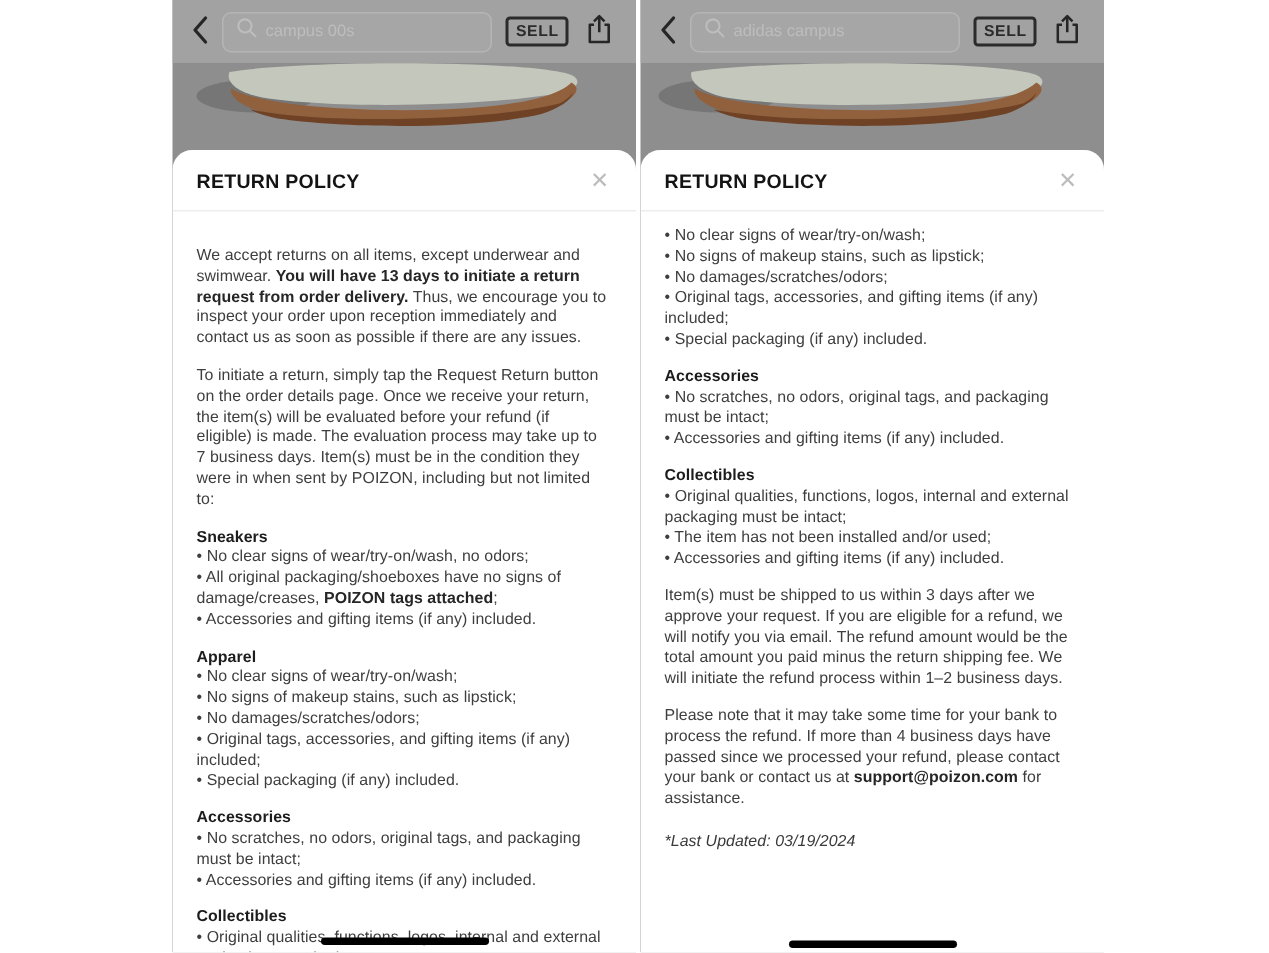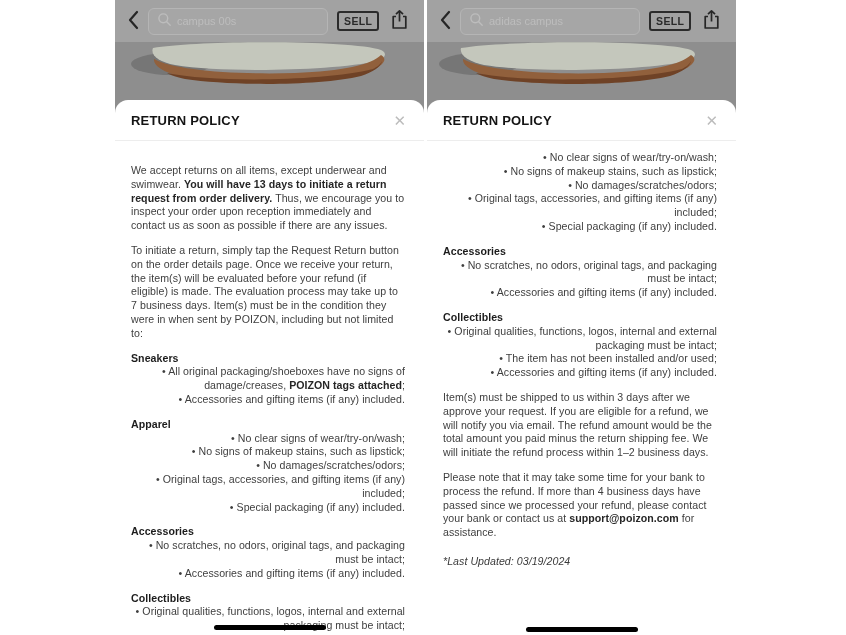--- a/index.html
+++ b/index.html
@@ -35,21 +35,21 @@
                   padding:12px 16px; border-bottom:1px solid #ededed; }
   .sheet-title { font-size:13px; font-weight:bold; color:#141414; letter-spacing:0.2px; }
   .close-btn { background:none; border:none; color:#bcbcbc; font-size:15px; line-height:1;
                font-family:"Liberation Sans", sans-serif; padding:2px; cursor:default; }
 
   .sheet-body { padding:10px 19px 0 16px; font-size:10.6px; line-height:13.8px;
                 color:#3e3e3e; letter-spacing:0.05px; }
   .phone--left .sheet-body { padding-top:12px; }
   .blk-p { margin:11px 0; }
   .blk-h { font-weight:bold; color:#1c1c1c; margin:11px 0 0; }
-  .blk-li { margin:0;text-align:right; }
+  .blk-li { margin:0; }
   .blk-i { font-style:italic; margin:15px 0 0; color:#3a3a3a; }
   .b { font-weight:bold; color:#262626; }
 
   .home-indicator { position:absolute; left:50%; transform:translateX(-50%); width:112px; height:5px;
                     background:#000; border-radius:2.5px; z-index:6; }
   .phone--left .home-indicator { bottom:5px; }
   .phone--right .home-indicator { bottom:3px; }
 </style>
 </head>
 <body>
@@ -97,20 +97,21 @@
     </div>
     <div class="sheet">
       <div class="sheet-header">
         <span class="sheet-title">RETURN POLICY</span>
         <button class="close-btn">✕</button>
       </div>
       <div class="sheet-body">
           <div class="blk blk-p"><span>We accept returns on all items, except underwear and swimwear. </span><span class="b">You will have 13 days to initiate a return request from order delivery.</span><span> Thus, we encourage you to inspect your order upon reception immediately and contact us as soon as possible if there are any issues.</span></div>
           <div class="blk blk-p"><span>To initiate a return, simply tap the Request Return button on the order details page. Once we receive your return, the item(s) will be evaluated before your refund (if eligible) is made. The evaluation process may take up to 7 business days. Item(s) must be in the condition they were in when sent by POIZON, including but not limited to:</span></div>
           <div class="blk blk-h"><span>Sneakers</span></div>
+          <div class="blk blk-li"><span>• No clear signs of wear/try-on/wash, no odors;</span></div>
           <div class="blk blk-li"><span>• All original packaging/shoeboxes have no signs of damage/creases, </span><span class="b">POIZON tags attached</span><span>;</span></div>
           <div class="blk blk-li"><span>• Accessories and gifting items (if any) included.</span></div>
           <div class="blk blk-h"><span>Apparel</span></div>
           <div class="blk blk-li"><span>• No clear signs of wear/try-on/wash;</span></div>
           <div class="blk blk-li"><span>• No signs of makeup stains, such as lipstick;</span></div>
           <div class="blk blk-li"><span>• No damages/scratches/odors;</span></div>
           <div class="blk blk-li"><span>• Original tags, accessories, and gifting items (if any) included;</span></div>
           <div class="blk blk-li"><span>• Special packaging (if any) included.</span></div>
           <div class="blk blk-h"><span>Accessories</span></div>
           <div class="blk blk-li"><span>• No scratches, no odors, original tags, and packaging must be intact;</span></div>

